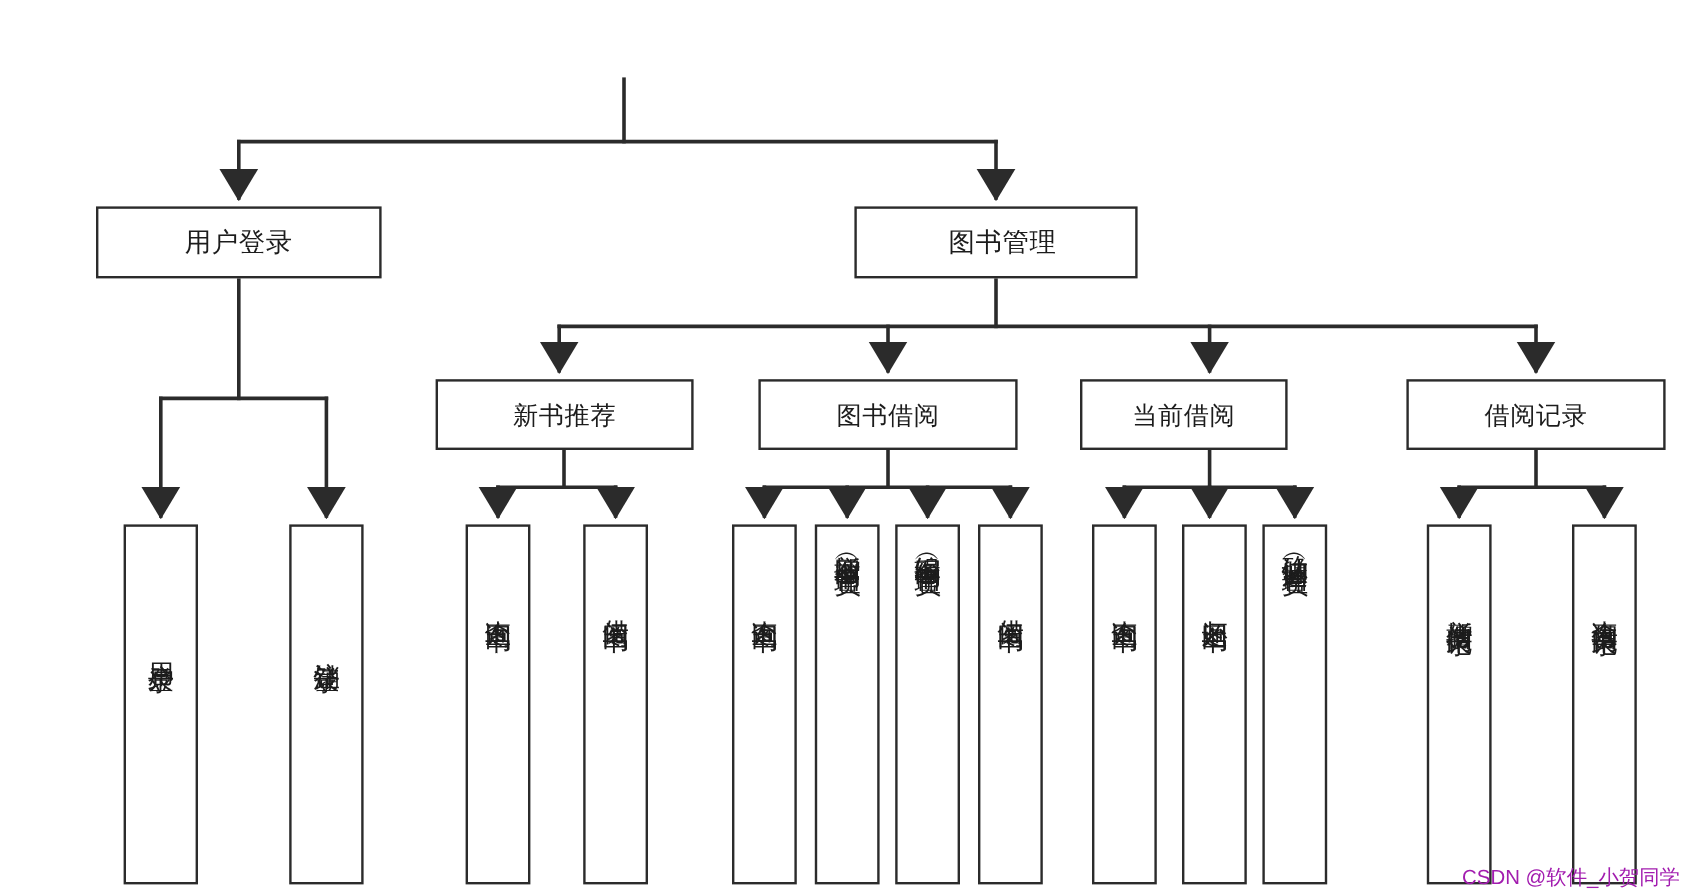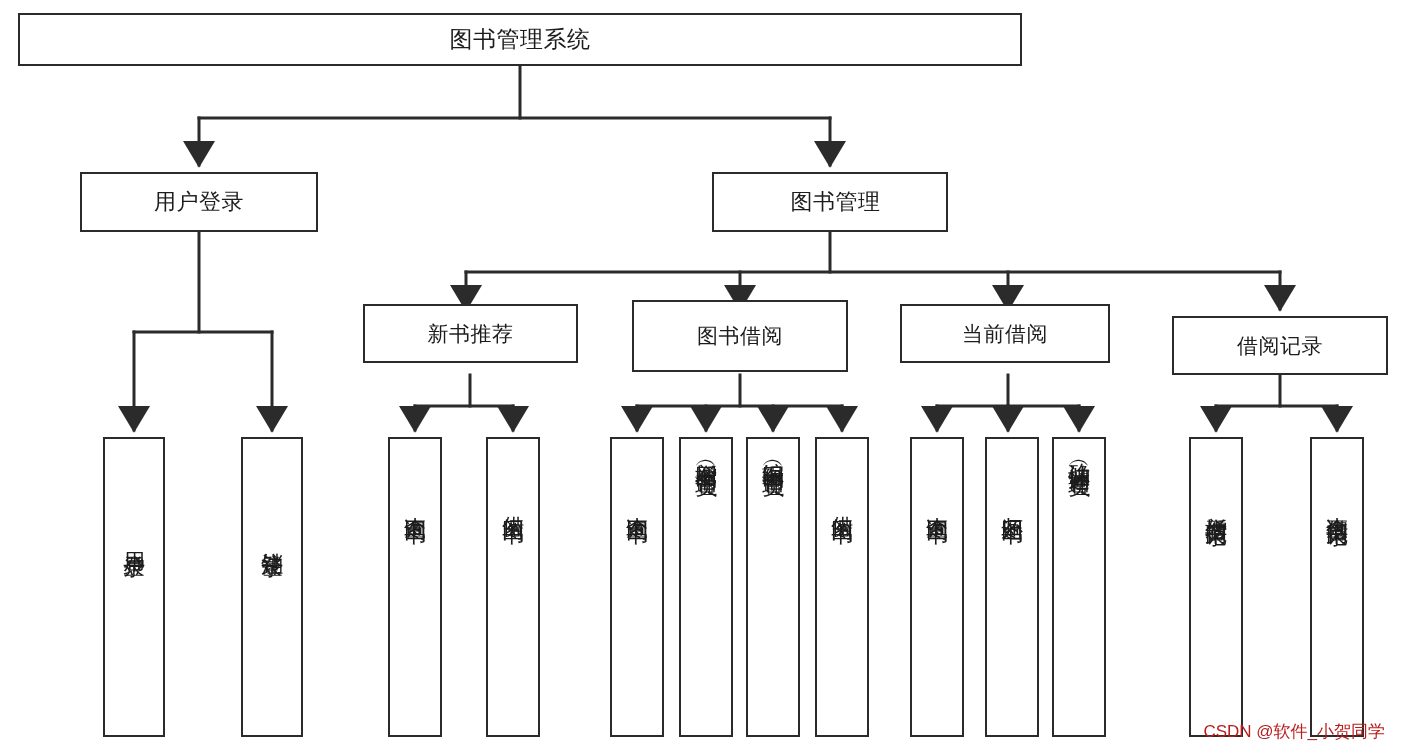--- a/index.html
+++ b/index.html
@@ -55,24 +55,24 @@
     line-height: 1.38;
     letter-spacing: 2px;
     white-space: normal;
     text-align: left;
   }
   .leaf.tall-text { padding-top: 6px; }
   .leaf.mid-text  { padding-top: 60px; }
   .leaf.low-text  { padding-top: 95px; }
   .watermark {
     position: absolute;
-    right: 20px;
+    right: 5px;
     bottom: 4px;
     font-size: 17px;
-    color: #b91c1c;
+    color: #a21caf;
     z-index: 6;
     white-space: nowrap;
     pointer-events: none;
   }
 </style>
 </head>
 <body>
 
 <div id="canvas">
 
@@ -131,40 +131,37 @@
     </g>
 
     <g fill="none" stroke="#2b2b2b" stroke-width="3" stroke-linecap="square">
       <path d="M1280,375 L1280,406"></path>
       <path d="M1216,406 L1337,406"></path>
       <path d="M1216,406 L1216,430" marker-end="url(#arrow)"></path>
       <path d="M1337,406 L1337,430" marker-end="url(#arrow)"></path>
     </g>
   </svg>
 
-  <div class="node lvl0" id="root-node" style="left: 18px; top: 13px; width: 1004px; height: 53px;">
-    <span class="node-label">图书管理系统</span>
-  </div>
 
   <div id="level1-layer">
       <div class="node lvl1" style="left: 80px; top: 172px; width: 238px; height: 60px;">
         <span class="node-label">用户登录</span>
       </div>
       <div class="node lvl1" style="left: 712px; top: 172px; width: 236px; height: 60px; padding-left: 11px;">
         <span class="node-label">图书管理</span>
       </div>
     </div>
   <div id="level2-layer">
-      <div class="node lvl2" style="left: 363px; top: 304px; width: 215px; height: 59px;">
+      <div class="node lvl2" style="left: 363px; top: 316px; width: 215px; height: 59px;">
         <span class="node-label">新书推荐</span>
       </div>
-      <div class="node lvl2" style="left: 632px; top: 300px; width: 216px; height: 72px;">
+      <div class="node lvl2" style="left: 632px; top: 316px; width: 216px; height: 59px;">
         <span class="node-label">图书借阅</span>
       </div>
-      <div class="node lvl2" style="left: 900px; top: 304px; width: 210px; height: 59px;">
+      <div class="node lvl2" style="left: 900px; top: 316px; width: 173px; height: 59px;">
         <span class="node-label">当前借阅</span>
       </div>
       <div class="node lvl2" style="left: 1172px; top: 316px; width: 216px; height: 59px; align-items: center;">
         <span class="node-label">借阅记录</span>
       </div>
     </div>
   <div id="leaf-layer">
       <div class="node lvl3 leaf low-text" style="left: 103px; top: 437px; width: 62px; height: 300px;">
         <span class="node-label">用户登录</span>
       </div>

